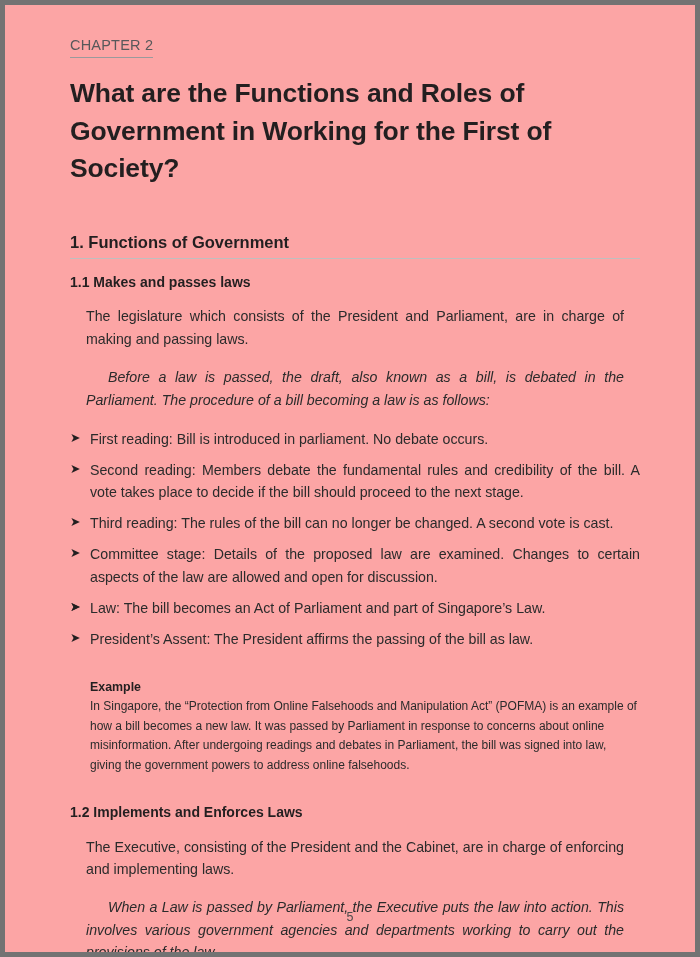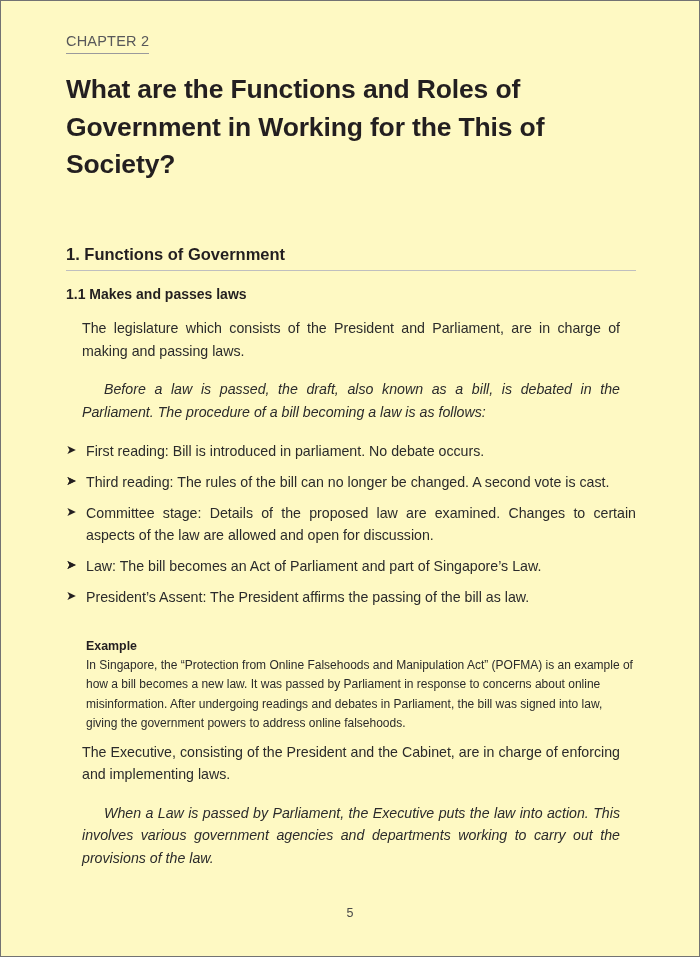--- a/index.html
+++ b/index.html
@@ -8,24 +8,24 @@
     background: #ffffff;
   }
   body {
     font-family: "Liberation Sans", sans-serif;
     -webkit-font-smoothing: antialiased;
   }
   .page {
     position: relative;
     width: 700px;
     height: 957px;
-    background: #fef9c3;
+    background: #fca5a5;
     box-sizing: border-box;
     overflow: hidden;
-    border: 1px solid #737373;
+    border: 5px solid #737373;
   }
   .content {
     position: absolute;
     left: 65px;
     top: 0;
     width: 570px;
   }
 
   
   .chapter-label {
@@ -46,21 +46,21 @@
     font-size: 26.5px;
     font-weight: bold;
     color: #231f20;
     line-height: 1.42;
     letter-spacing: -0.15px;
     max-width: 540px;
   }
 
   
   .section-heading {
-    margin-top: 60px;
+    margin-top: 44px;
     font-size: 16.5px;
     font-weight: bold;
     color: #231f20;
     padding-bottom: 6px;
     border-bottom: 1.1px solid #bfbfbf;
     line-height: 1.25;
   }
 
   
   .sub-heading {
@@ -161,38 +161,39 @@
   }
 </style>
 </head>
 <body>
 
 <div class="page">
   <div class="content">
 
     <div class="chapter-label">CHAPTER 2</div>
 
-    <h1 class="chapter-title">What are the Functions and Roles of Government in Working for the This of Society?</h1>
+    <h1 class="chapter-title">What are the Functions and Roles of Government in Working for the First of Society?</h1>
 
     <h2 class="section-heading">1. Functions of Government</h2>
 
     
     <h3 class="sub-heading">1.1 Makes and passes laws</h3>
 
     <p class="body first">The legislature which consists of the President and Parliament, are in charge of making and passing laws.</p>
 
     <p class="body indent">Before a law is passed, the draft, also known as a bill, is debated in the Parliament. The procedure of a bill becoming a law is as follows:</p>
 
     <ul class="arrow-list">
       <li>
         <span class="arrow-marker">➤</span>
         <span>First reading: Bill is introduced in parliament. No debate occurs.</span>
       </li>
       <li>
         <span class="arrow-marker">➤</span>
+        <span>Second reading: Members debate the fundamental rules and credibility of the bill. A vote takes place to decide if the bill should proceed to the next stage.</span>
       </li>
       <li>
         <span class="arrow-marker">➤</span>
         <span>Third reading: The rules of the bill can no longer be changed. A second vote is cast.</span>
       </li>
       <li>
         <span class="arrow-marker">➤</span>
         <span>Committee stage: Details of the proposed law are examined. Changes to certain aspects of the law are allowed and open for discussion.</span>
       </li>
       <li>
@@ -207,20 +208,21 @@
         <span>President’s Assent: The President affirms the passing of the bill as law.</span>
       </li>
     </ul>
 
     <div class="example-block">
       <div class="example-label">Example</div>
       <div class="example-text">In Singapore, the “Protection from Online Falsehoods and Manipulation Act” (POFMA) is an example of how a bill becomes a new law. It was passed by Parliament in response to concerns about online misinformation. After undergoing readings and debates in Parliament, the bill was signed into law, giving the government powers to address online falsehoods.</div>
     </div>
 
     
+    <h3 class="sub-heading second">1.2 Implements and Enforces Laws</h3>
 
     <p class="body first">The Executive, consisting of the President and the Cabinet, are in charge of enforcing and implementing laws.</p>
 
     <p class="body indent">When a Law is passed by Parliament, the Executive puts the law into action. This involves various government agencies and departments working to carry out the provisions of the law.</p>
 
     
 
   </div>
 
   <div class="page-number">5</div>

